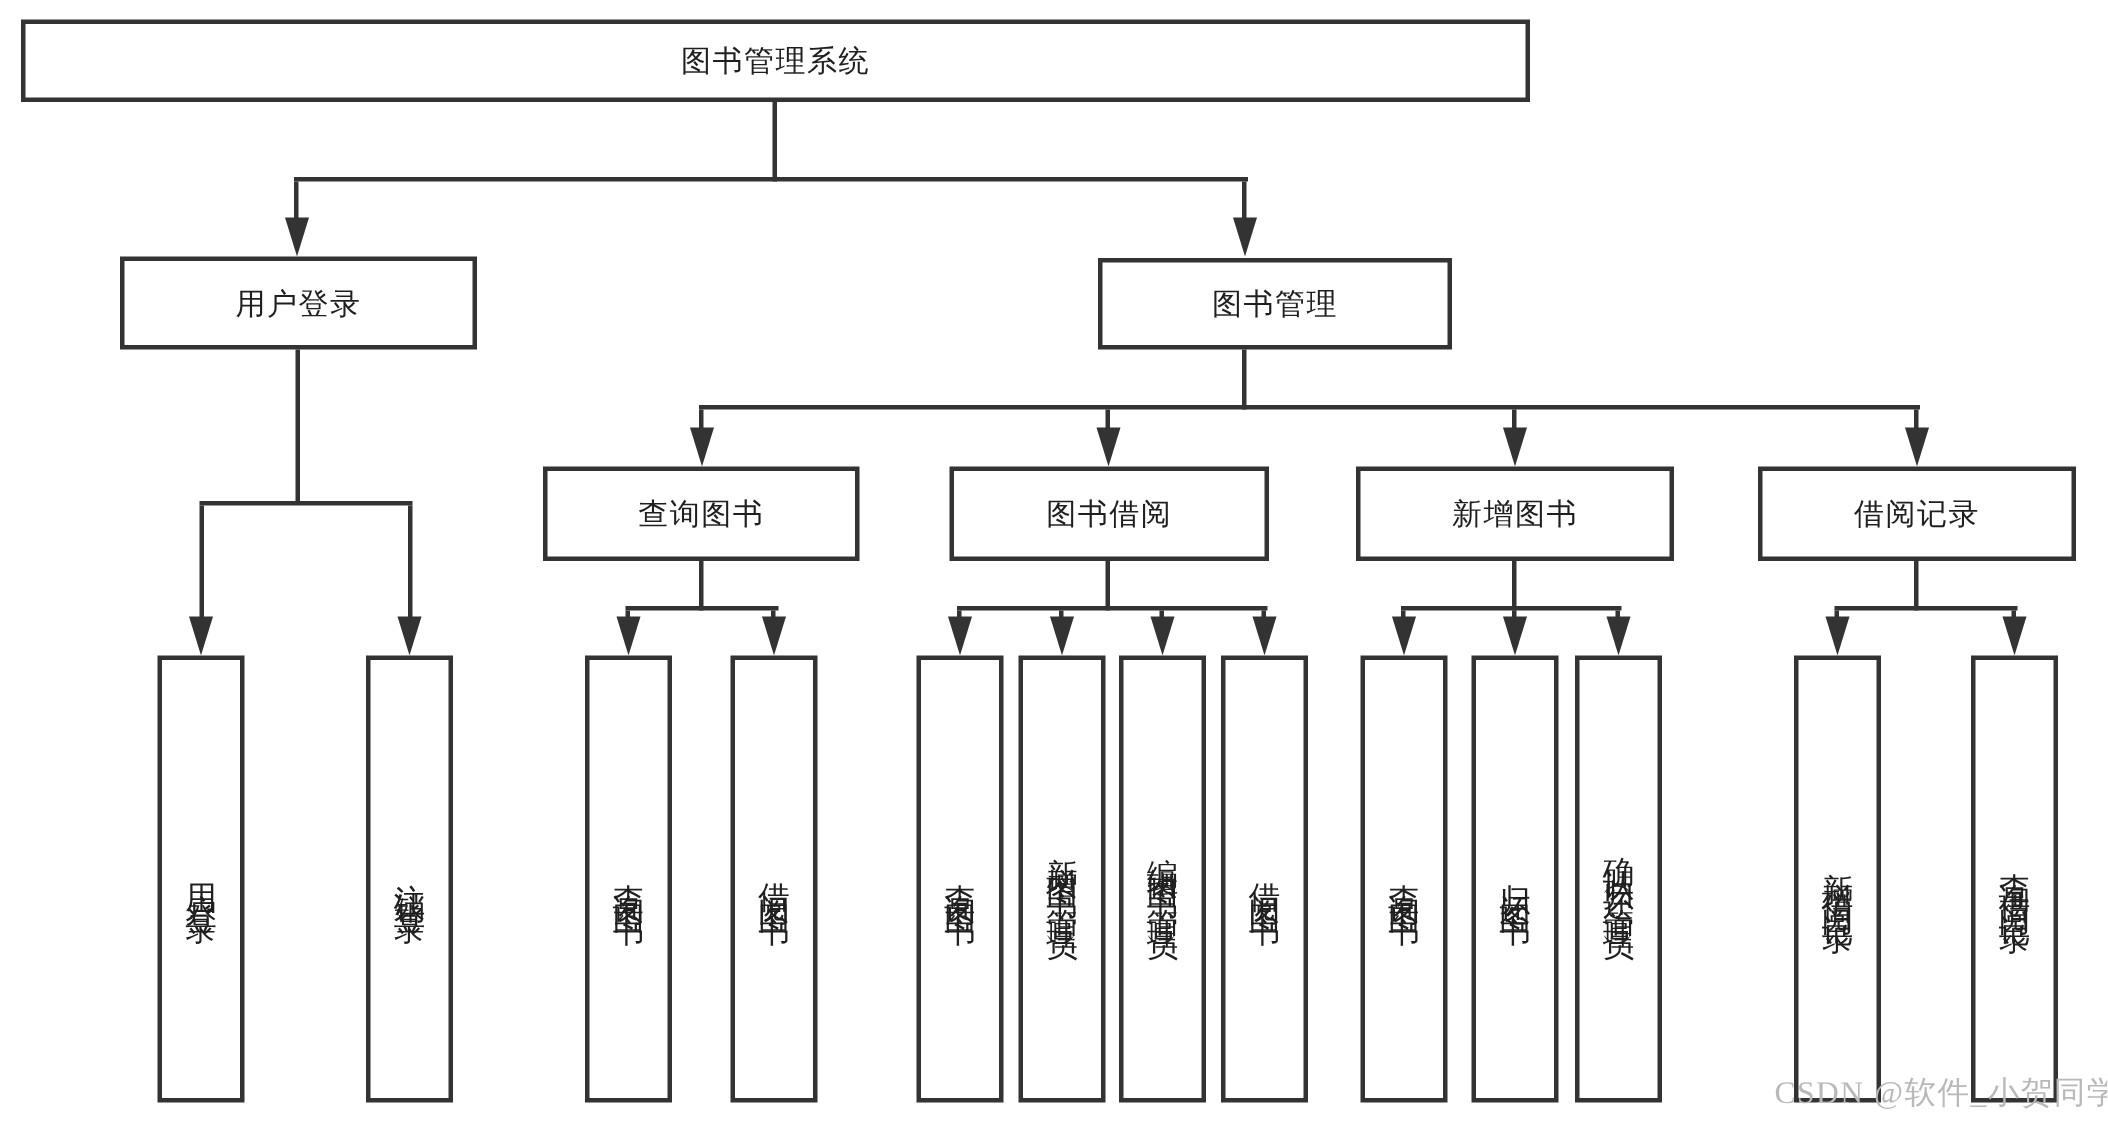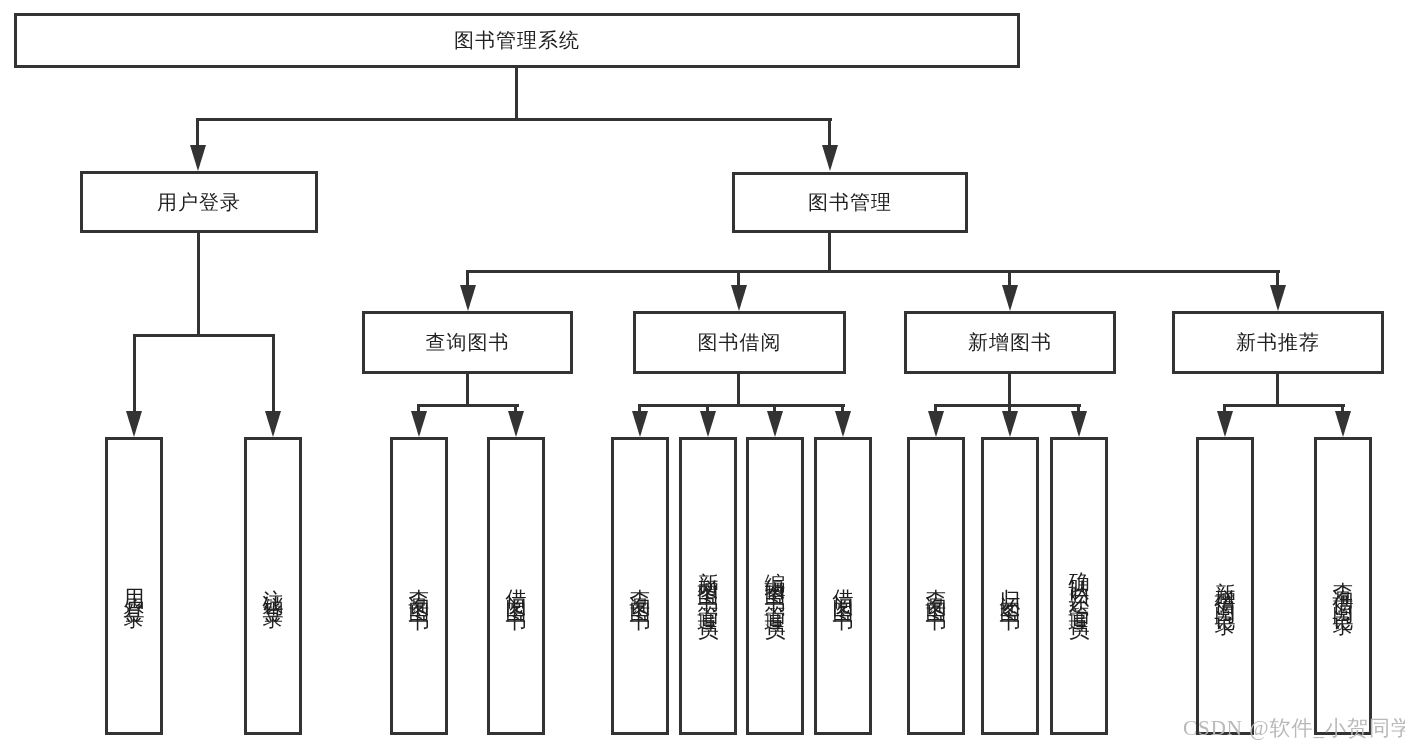--- a/index.html
+++ b/index.html
@@ -107,21 +107,21 @@
   <div class="box" style="left:362px;top:311px;width:211px;height:63px">
     <span>查询图书</span>
   </div>
   <div class="box" style="left:633px;top:311px;width:213px;height:63px">
     <span>图书借阅</span>
   </div>
   <div class="box" style="left:904px;top:311px;width:212px;height:63px">
     <span>新增图书</span>
   </div>
   <div class="box" style="left:1172px;top:311px;width:212px;height:63px">
-    <span>新书推荐</span>
+    <span>借阅记录</span>
   </div>
 
   <div class="vline" style="left:466px;top:374px;width:3px;height:33px"></div>
   <div class="hline" style="left:417px;top:404px;width:102px;height:3px"></div>
   <div class="vline" style="left:417px;top:407px;width:3px;height:6px"></div>
   <div class="vline" style="left:514px;top:407px;width:3px;height:6px"></div>
   <div class="arrow" style="left:411px;top:411px"></div>
   <div class="arrow" style="left:508px;top:411px"></div>
 
   <div class="vline" style="left:737px;top:374px;width:3px;height:33px"></div>

